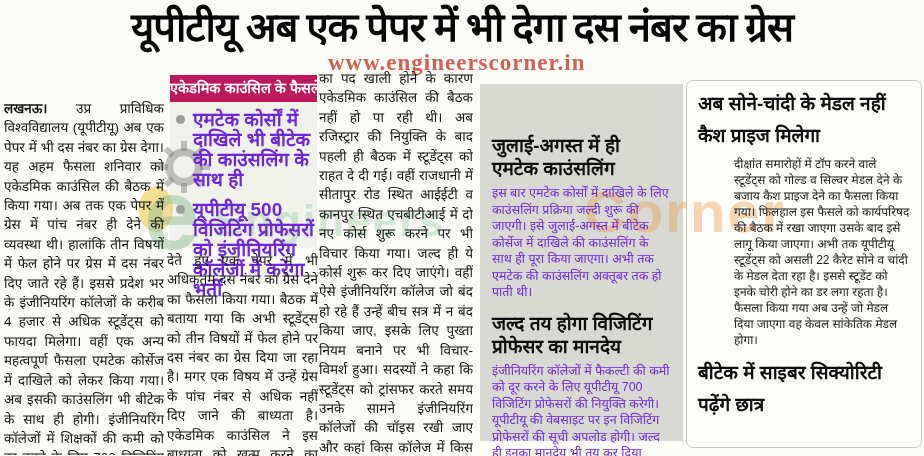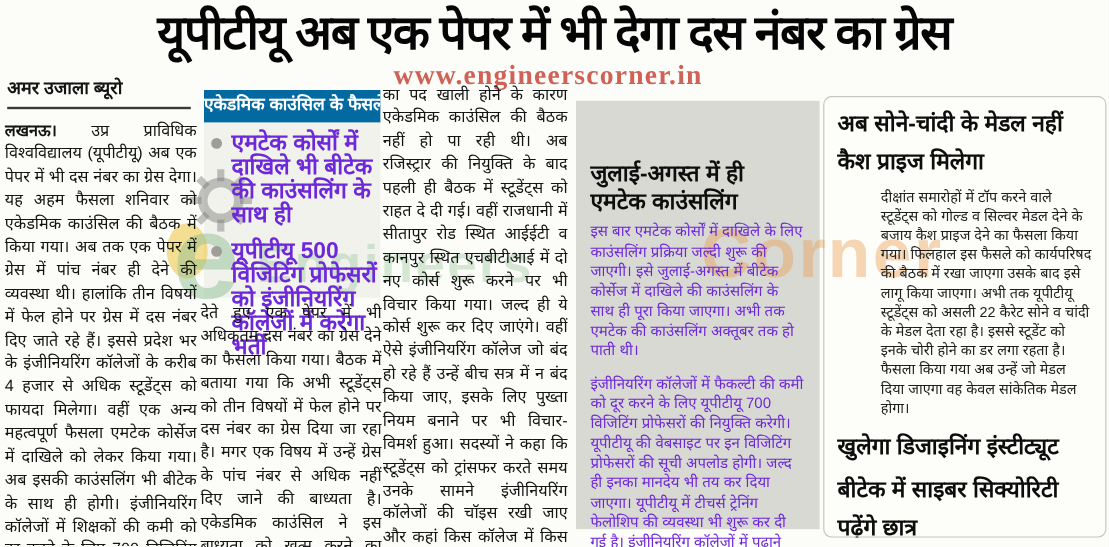--- a/index.html
+++ b/index.html
@@ -40,21 +40,21 @@
 
   
   .byline { position:absolute; left:6px; top:62px; width:153px; font-size:15px; font-weight:bold;
     color:#141414; padding-bottom:7px; border-bottom:2px solid #3a3a3a; }
   .body-txt { font-size:13.5px; line-height:19.4px; color:#141414; text-align:justify; }
   .col1 { position:absolute; left:4px;  top:99px;  width:160px; height:356px; overflow:hidden; }
   .col2 { position:absolute; left:167px; top:251px; width:151px; height:205px; overflow:hidden; }
   .col3 { position:absolute; left:319px; top:69px;  width:154px; height:386px; overflow:hidden; }
 
   
-  .box-header { position:absolute; left:170px; top:75px; width:147px; height:27px; background:#0369a1;
+  .box-header { position:absolute; left:170px; top:75px; width:147px; height:27px; background:#be185d;
     color:#fff; font-size:14.5px; font-weight:bold; text-align:center; line-height:27px; white-space:nowrap; overflow:hidden; }
   .box-list { position:absolute; left:176px; top:110px; width:140px; }
   .box-item { position:relative; padding-left:17px; font-size:19px; font-weight:bold; line-height:20px;
     color:#6d28d9; margin-bottom:10px; }
   .box-item .dot { position:absolute; left:0; top:5px; width:9px; height:9px; border-radius:50%;
     background:#9d9d99; }
 
   
   .gray-panel { position:absolute; left:480px; top:84px; width:203px; height:357px;
     padding:10px 12px; overflow:hidden;margin-top:40px; }
@@ -96,21 +96,20 @@
     <div class="wm-dot"></div>
     <div class="wm-e">e</div>
     <div class="wm-engineers">Engineers</div>
     <div class="wm-corner">Corner</div>
   </div>
 
   <div class="content-layer">
 
     <div class="headline">यूपीटीयू अब एक पेपर में भी देगा दस नंबर का ग्रेस</div>
 
-    <div class="byline">अमर उजाला ब्यूरो</div>
 
     <div class="col1 body-txt">
       <p><b>लखनऊ।</b> <span>उप्र प्राविधिक विश्वविद्यालय (यूपीटीयू) अब एक पेपर में भी दस नंबर का ग्रेस देगा। यह अहम फैसला शनिवार को एकेडमिक काउंसिल की बैठक में किया गया। अब तक एक पेपर में ग्रेस में पांच नंबर ही देने की व्यवस्था थी। हालांकि तीन विषयों में फेल होने पर ग्रेस में दस नंबर दिए जाते रहे हैं। इससे प्रदेश भर के इंजीनियरिंग कॉलेजों के करीब 4 हजार से अधिक स्टूडेंट्स को फायदा मिलेगा। वहीं एक अन्य महत्वपूर्ण फैसला एमटेक कोर्सेज में दाखिले को लेकर किया गया। अब इसकी काउंसलिंग भी बीटेक के साथ ही होगी। इंजीनियरिंग कॉलेजों में शिक्षकों की कमी को दूर करने के लिए 700 विजिटिंग प्रोफेसर रखे जाएंगे। बैठक में सत्र 2014 के शैक्षिक कैलेंडर को भी पास कर दिया गया।</span></p>
 
     </div>
 
     <div class="box-header">एकेडमिक काउंसिल के फैसले</div>
     <div class="box-list">
       <div class="box-item">
         <span class="dot"></span>
@@ -127,25 +126,25 @@
 
     </div>
 
     <div class="col3 body-txt">
       <p>का पद खाली होने के कारण एकेडमिक काउंसिल की बैठक नहीं हो पा रही थी। अब रजिस्ट्रार की नियुक्ति के बाद पहली ही बैठक में स्टूडेंट्स को राहत दे दी गई। वहीं राजधानी में सीतापुर रोड स्थित आईईटी व कानपुर स्थित एचबीटीआई में दो नए कोर्स शुरू करने पर भी विचार किया गया। जल्द ही ये कोर्स शुरू कर दिए जाएंगे। वहीं ऐसे इंजीनियरिंग कॉलेज जो बंद हो रहे हैं उन्हें बीच सत्र में न बंद किया जाए, इसके लिए पुख्ता नियम बनाने पर भी विचार-विमर्श हुआ। सदस्यों ने कहा कि स्टूडेंट्स को ट्रांसफर करते समय उनके सामने इंजीनियरिंग कॉलेजों की चॉइस रखी जाए और कहां किस कॉलेज में किस ब्रांच की कितनी सीटें खाली हैं यह दिखाकर ही उन्हें दूसरे कॉलेज में ट्रांसफर किया जाए। वहीं कानपुर के एक इंजीनियरिंग कॉलेज में दाखिले पर रोक लगा दी गई है। यहां पर मैनेजमेंट को लेकर विवाद चल रहा है। डीएम की रिपोर्ट आने के बाद यूपीटीयू प्रशासन ने यह कदम उठाया है।</p>
     </div>
 
     <div class="gray-panel">
       <div class="gp-title">जुलाई-अगस्त में ही एमटेक काउंसलिंग</div>
       <div class="gp-body">इस बार एमटेक कोर्सों में दाखिले के लिए काउंसलिंग प्रक्रिया जल्दी शुरू की जाएगी। इसे जुलाई-अगस्त में बीटेक कोर्सेज में दाखिले की काउंसलिंग के साथ ही पूरा किया जाएगा। अभी तक एमटेक की काउंसलिंग अक्तूबर तक हो पाती थी।</div>
+      <div class="gp-title">जल्द तय होगा विजिटिंग प्रोफेसर का मानदेय</div>
       <div class="gp-body">इंजीनियरिंग कॉलेजों में फैकल्टी की कमी को दूर करने के लिए यूपीटीयू 700 विजिटिंग प्रोफेसरों की नियुक्ति करेगी। यूपीटीयू की वेबसाइट पर इन विजिटिंग प्रोफेसरों की सूची अपलोड होगी। जल्द ही इनका मानदेय भी तय कर दिया जाएगा। यूपीटीयू में टीचर्स ट्रेनिंग फेलोशिप की व्यवस्था भी शुरू कर दी गई है। इंजीनियरिंग कॉलेजों में पढ़ाने वाले 100 टीचर्स इस फेलोशिप की मदद से रिसर्च कर सकेंगे।</div>
     </div>
 
     <div class="right-panel">
       <div class="rp-title">अब सोने-चांदी के मेडल नहीं कैश प्राइज मिलेगा</div>
       <div class="rp-body">दीक्षांत समारोहों में टॉप करने वाले स्टूडेंट्स को गोल्ड व सिल्वर मेडल देने के बजाय कैश प्राइज देने का फैसला किया गया। फिलहाल इस फैसले को कार्यपरिषद की बैठक में रखा जाएगा उसके बाद इसे लागू किया जाएगा। अभी तक यूपीटीयू स्टूडेंट्स को असली 22 कैरेट सोने व चांदी के मेडल देता रहा है। इससे स्टूडेंट को इनके चोरी होने का डर लगा रहता है। फैसला किया गया अब उन्हें जो मेडल दिया जाएगा वह केवल सांकेतिक मेडल होगा।</div>
-      <div class="rp-title">खुलेगा डिजाइनिंग इंस्टीट्यूट</div>
       <div class="rp-title">बीटेक में साइबर सिक्योरिटी पढ़ेंगे छात्र</div>
 
     </div>
 
   </div>
 </div>
 
 </body></html>

